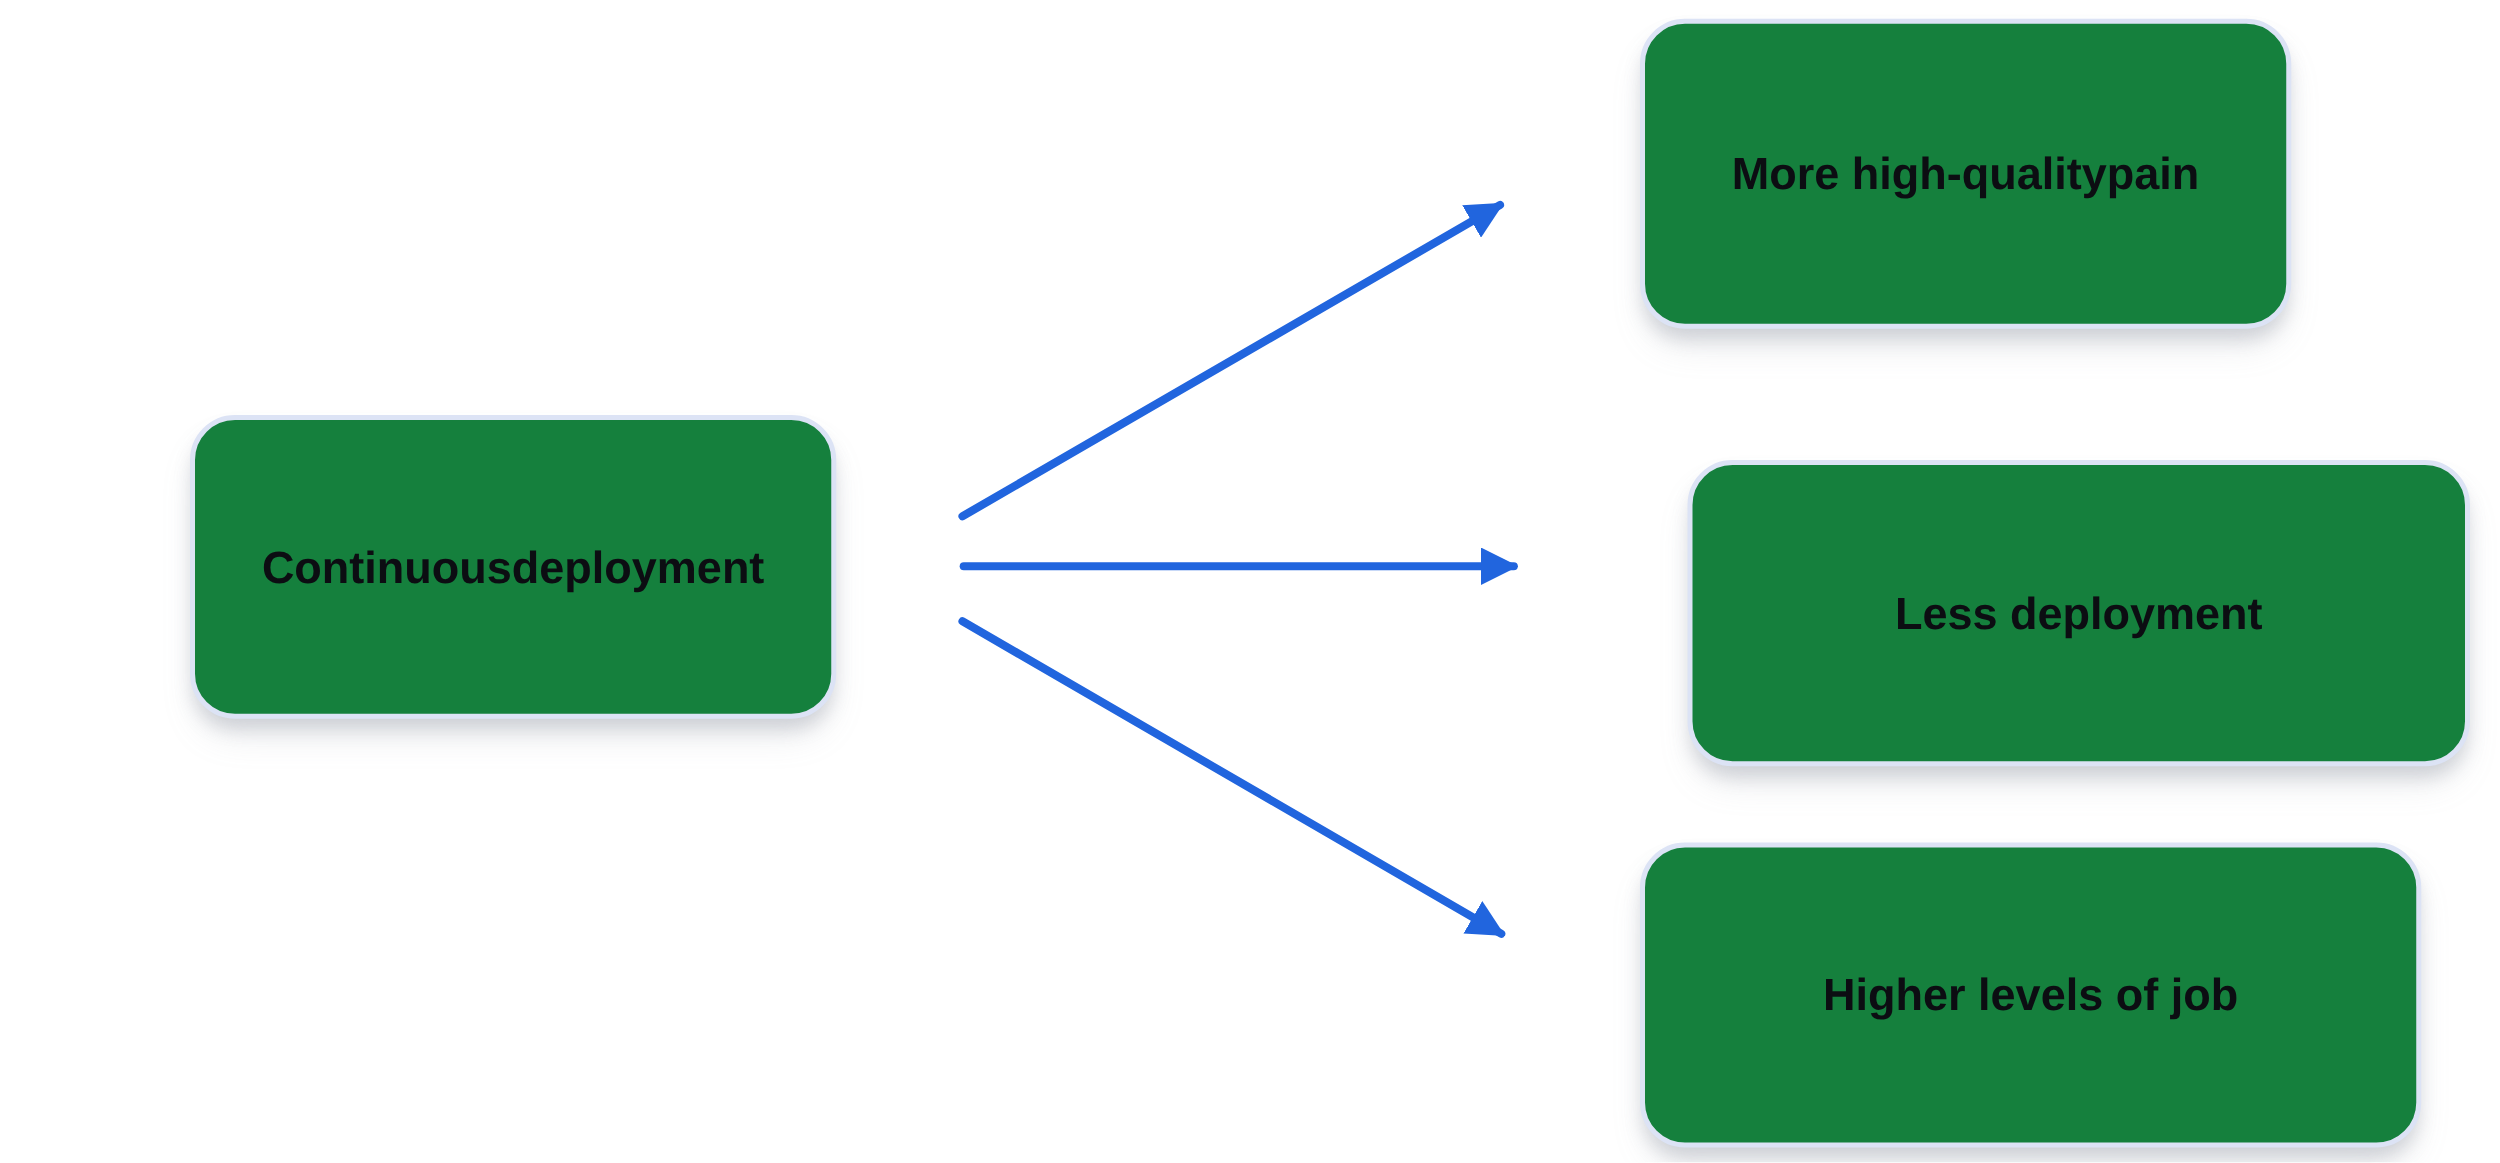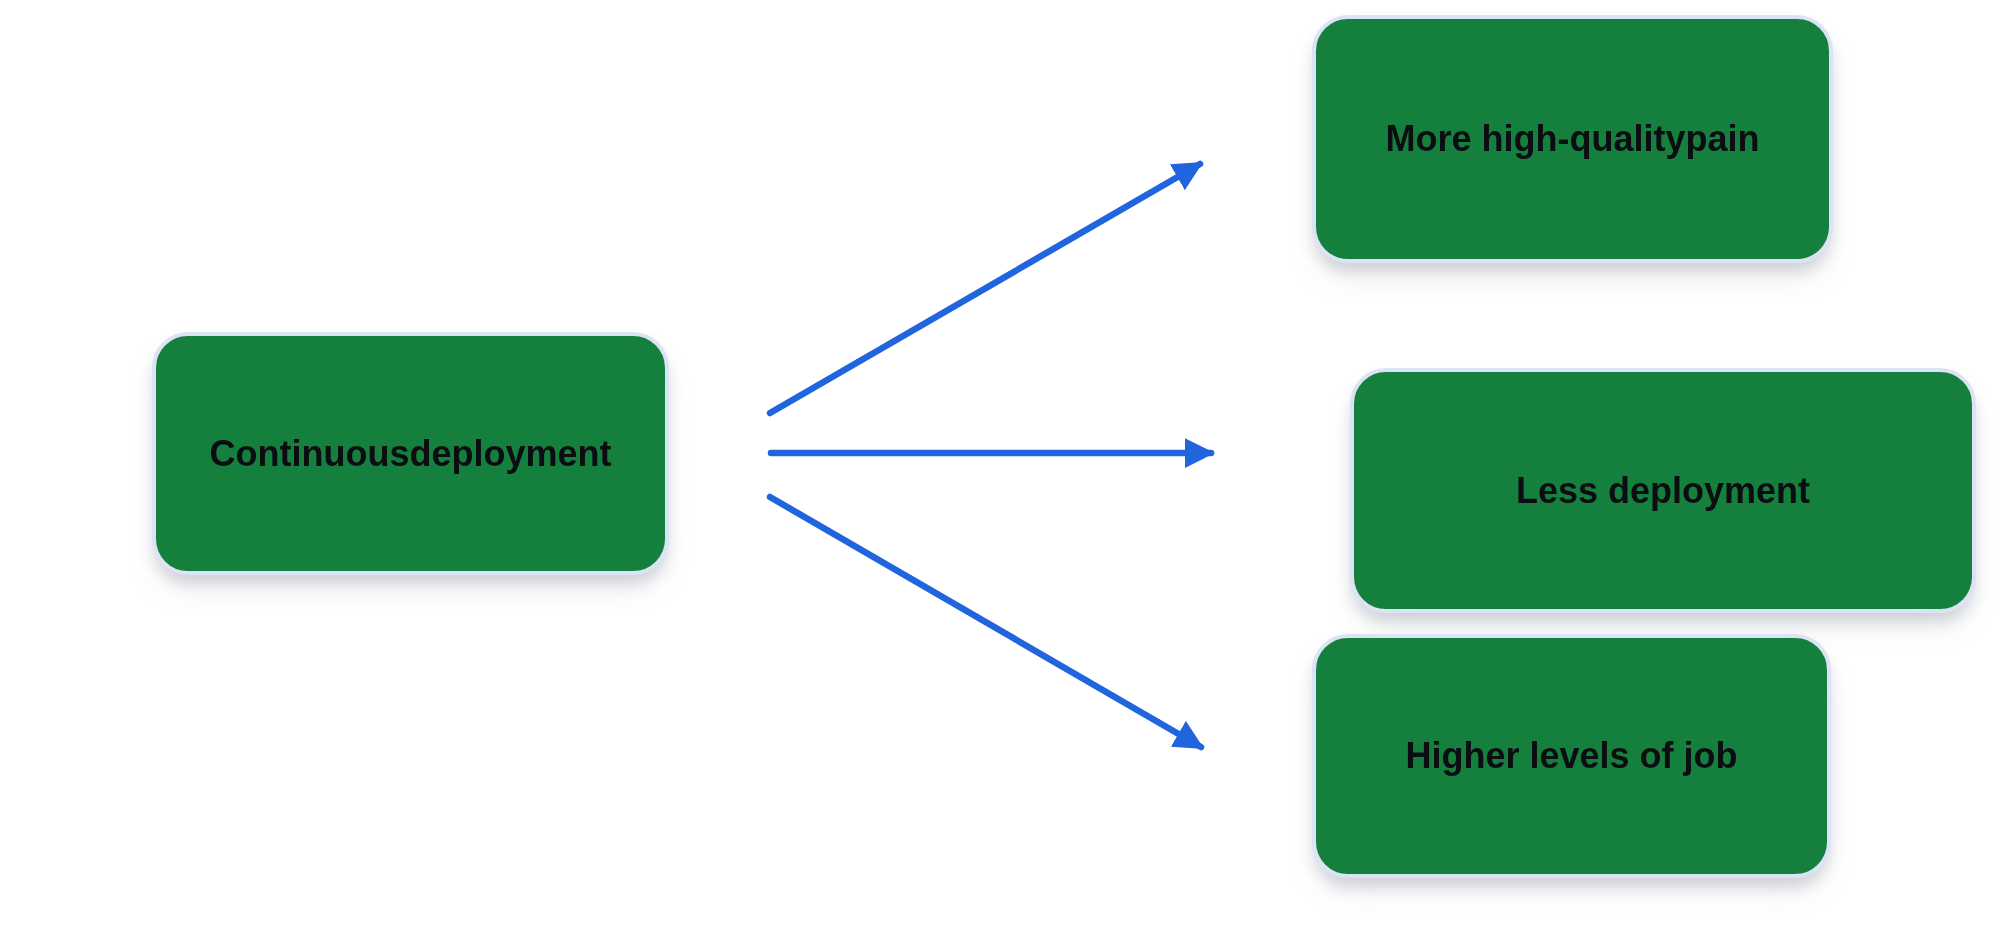--- a/index.html
+++ b/index.html
@@ -45,21 +45,21 @@
     font-weight: 700;
     line-height: 50px;
   }
   .node .line {
     display: block;
     white-space: nowrap;
   }
   #node-source { left: 152px; top: 332px; width: 517px; height: 243px; }
   #node-target-0 { left: 1312px; top: 15px;  width: 521px; height: 248px; }
   #node-target-1 { left: 1350px; top: 328px; width: 626px; height: 245px; margin-top: 40px; }
-  #node-target-2 { left: 1312px; top: 634px; width: 519px; height: 244px; }
+  #node-target-2 { left: 1312px; top: 674px; width: 625px; height: 244px; }
 </style>
 </head>
 <body>
 
 <div class="canvas">
 
   <svg class="arrows" viewBox="0 0 2000 930" xmlns="http://www.w3.org/2000/svg">
     <defs>
       <marker id="arrowhead" viewBox="0 0 12 12" refX="10.5" refY="6" markerWidth="30" markerHeight="30" markerUnits="userSpaceOnUse" orient="auto">
         <path d="M0,0 L12,6 L0,12 Z" fill="#2165de"></path>

